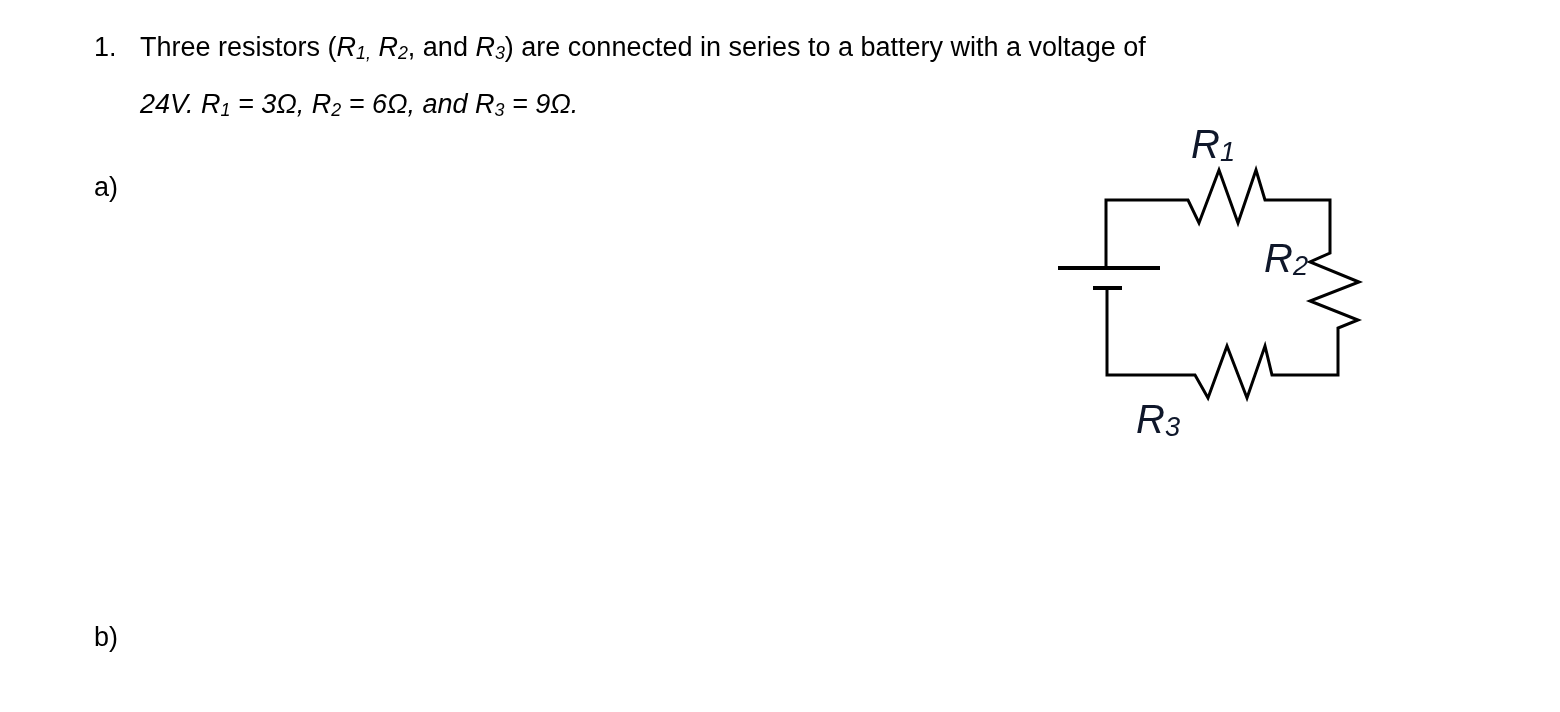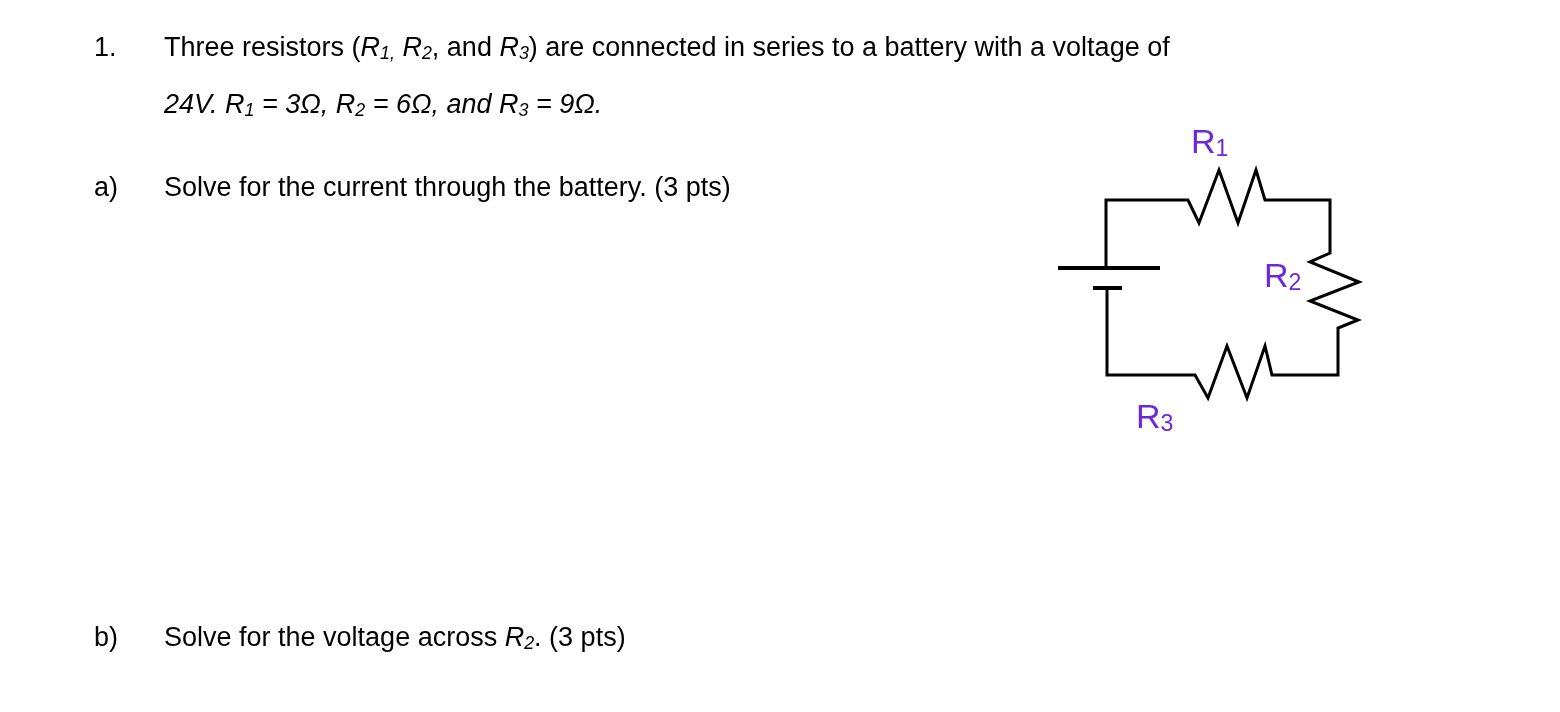--- a/index.html
+++ b/index.html
@@ -29,74 +29,72 @@
   }
   .row-num {
     position: absolute;
     left: 94px;
     top: 0;
   }
   .row-content {
     position: absolute;
     left: 140px;
     top: 0;
-    margin-left: 24px;
   }
   .it { font-style: italic; }
   sub {
     font-size: 0.66em;
     line-height: 0;
     vertical-align: baseline;
     position: relative;
     bottom: -0.18em;
   }
   .circuit-svg {
     position: absolute;
     left: 1040px;
     top: 115px;
     width: 340px;
     height: 330px;
   }
   .circuit-label {
     position: absolute;
-    font-size: 34px;
+    font-size: 40px;
     line-height: 1;
-    color: #6d28d9;
+    color: #0f172a;
     white-space: pre;
+    font-style: italic;
   }
   .circuit-label sub {
     font-size: 0.68em;
     bottom: -0.12em;
   }
   #label-r1 { left: 1191px; top: 124px; }
-  #label-r2 { left: 1264px; top: 258px; }
+  #label-r2 { left: 1264px; top: 238px; }
   #label-r3 { left: 1136px; top: 399px; }
 </style>
 </head>
 <body>
 
 <div class="page">
 
   <div class="text-row" style="top:25px;">
     <span class="row-num">1.</span>
     <span class="row-content"><span>Three resistors (</span><span class="it"><span>R</span><sub>1,</sub></span><span> </span><span class="it"><span>R</span><sub>2</sub></span><span>, and </span><span class="it"><span>R</span><sub>3</sub></span><span>) are connected in series to a battery with a voltage of</span></span>
   </div>
 
   <div class="text-row" style="top:82px;">
     <span class="row-content it"><span>24V. R</span><sub>1</sub><span> = 3Ω, R</span><sub>2</sub><span> = 6Ω, and R</span><sub>3</sub><span> = 9Ω.</span></span>
   </div>
 
   <div class="text-row" style="top:165px;">
     <span class="row-num">a)</span>
-    <span class="row-content">Solve for the current through the battery. (3 pts)</span>
   </div>
 
   <div class="text-row" style="top:615px;">
     <span class="row-num">b)</span>
-    <span class="row-content"><span>Solve for the voltage across </span><span class="it"><span>R</span><sub>2</sub></span><span>. (3 pts)</span></span>
   </div>
 
   <svg class="circuit-svg" viewBox="1040 115 340 330" fill="none" stroke="#000000">
 
     <path stroke-width="3" stroke-linejoin="miter" stroke-linecap="butt" d="M 1106 268 V 200 H 1188 L 1199 223 L 1219 170 L 1238 223 L 1256 170 L 1265 200 H 1330
              V 253 L 1310 262 L 1359 282 L 1310 301 L 1358 320 L 1338 328 V 375
              H 1272 L 1265 346 L 1247 398 L 1227 346 L 1208 398 L 1195 375 H 1107 V 288"></path>
 
     <path stroke-width="4" d="M 1058 268 H 1160"></path>
     <path stroke-width="4" d="M 1093 288 H 1122"></path>

